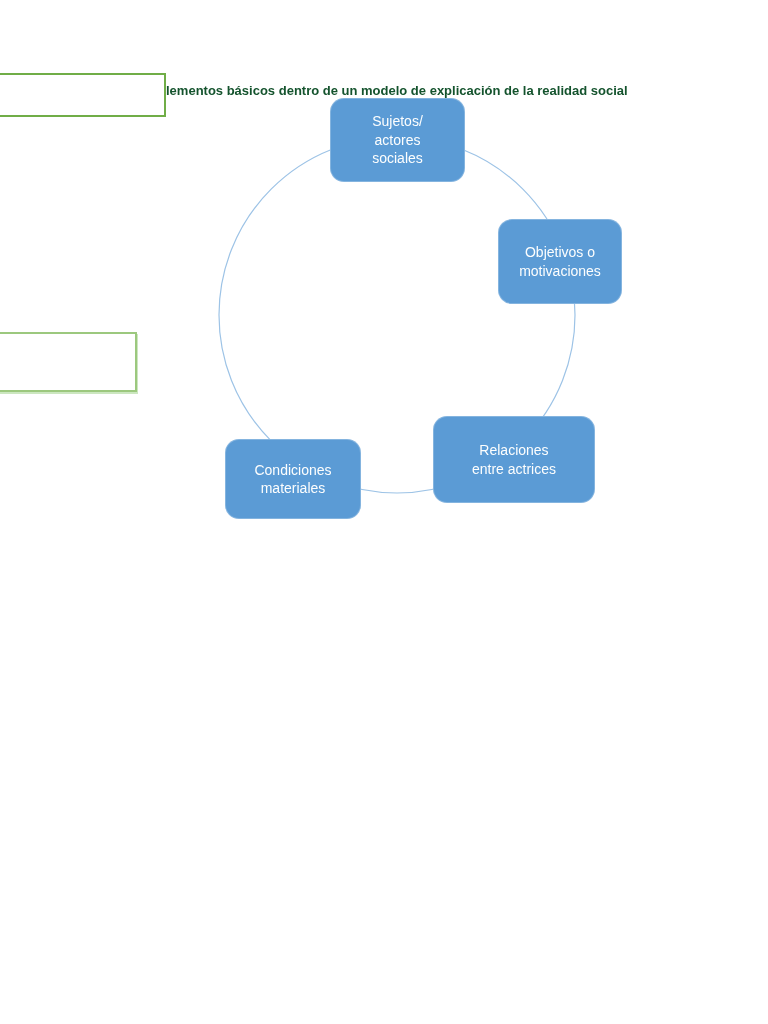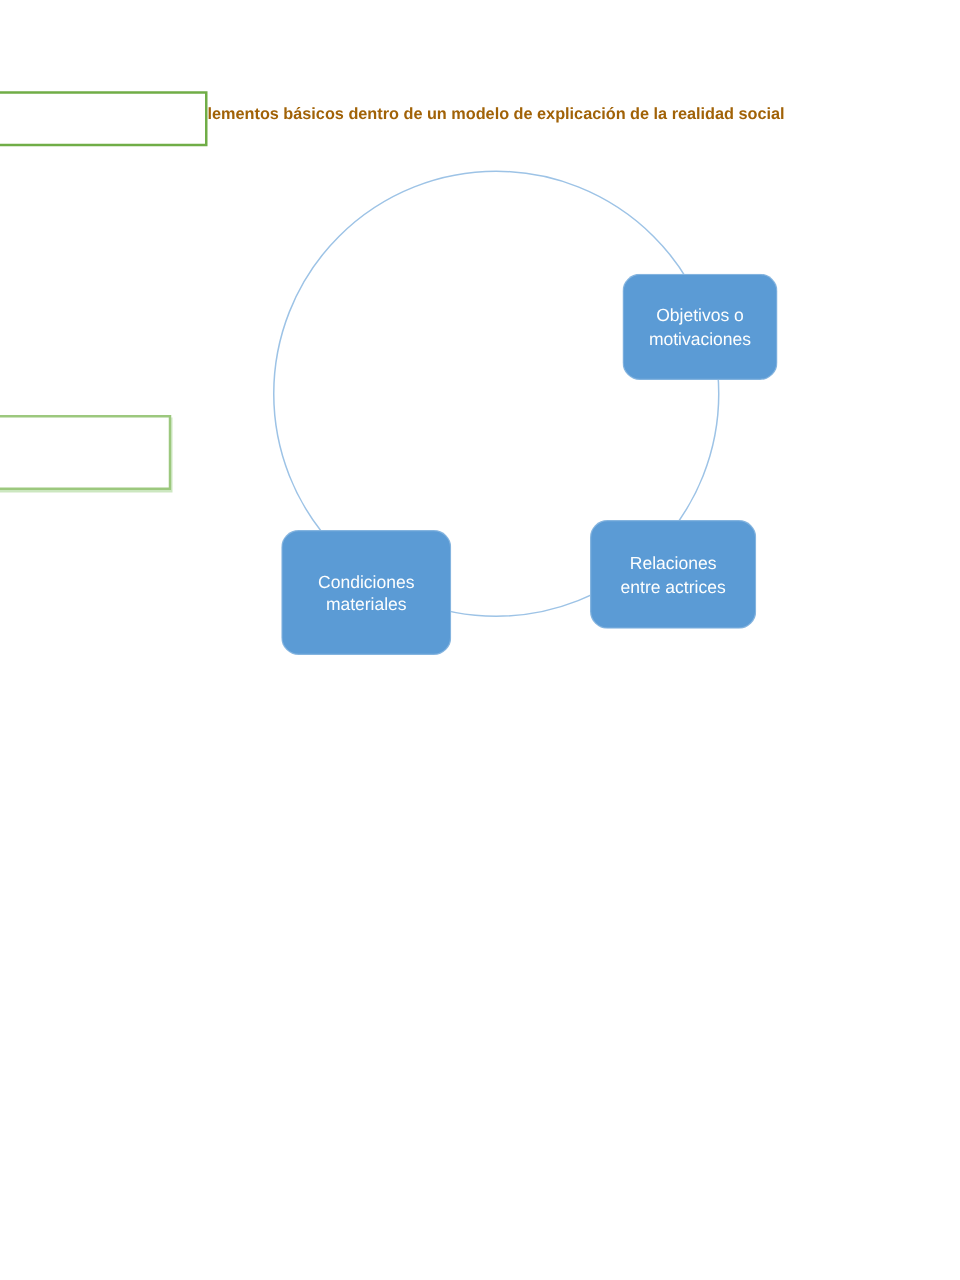--- a/index.html
+++ b/index.html
@@ -14,21 +14,21 @@
     background: #ffffff;
     overflow: hidden;
     font-family: "Liberation Sans", sans-serif;
   }
   .doc-title {
     position: absolute;
     left: 166px;
     top: 83px;
     font-size: 13px;
     font-weight: 700;
-    color: #a16207;
+    color: #14532d;
     white-space: nowrap;
     letter-spacing: 0px;
     z-index: 3;
   }
   .green-box {
     position: absolute;
     background: #ffffff;
     box-sizing: border-box;
     z-index: 4;
   }
@@ -67,37 +67,40 @@
     border-radius: 14px;
     color: #FDFEFE;
     font-size: 14px;
     line-height: 1.32;
     white-space: pre-line;
     z-index: 2;
   }
   .node.n-top          { left: 330px; top:  98px; width: 135px; height: 84px; }
   .node.n-left         { left: 160px; top: 218px; width: 137px; height: 86px; }
   .node.n-right        { left: 498px; top: 219px; width: 124px; height: 85px; }
-  .node.n-bottom-left  { left: 225px; top: 424px; width: 136px; height: 100px; }
-  .node.n-bottom-right { left: 433px; top: 416px; width: 133px; height: 87px; margin-left: 39px; }
+  .node.n-bottom-left  { left: 225px; top: 439px; width: 136px; height: 80px; }
+  .node.n-bottom-right { left: 433px; top: 416px; width: 162px; height: 87px; }
 </style>
 </head>
 <body>
 
 <div class="page">
 
   <svg class="cycle-svg" viewBox="0 0 768 560" aria-hidden="true">
     <circle cx="397" cy="315" r="178" fill="none" stroke-width="1.2" stroke="#9DC3E6"></circle>
   </svg>
 
   <div class="green-box gb1"></div>
   <div class="green-box gb2"></div>
 
   <div class="doc-title">lementos básicos dentro de un modelo de explicación de la realidad social</div>
 
+  <div class="node n-top">Sujetos/
+actores
+sociales</div>
 
 
   <div class="node n-right">Objetivos o
 motivaciones</div>
 
   <div class="node n-bottom-left">Condiciones
 materiales</div>
 
   <div class="node n-bottom-right">Relaciones
 entre actrices</div>

